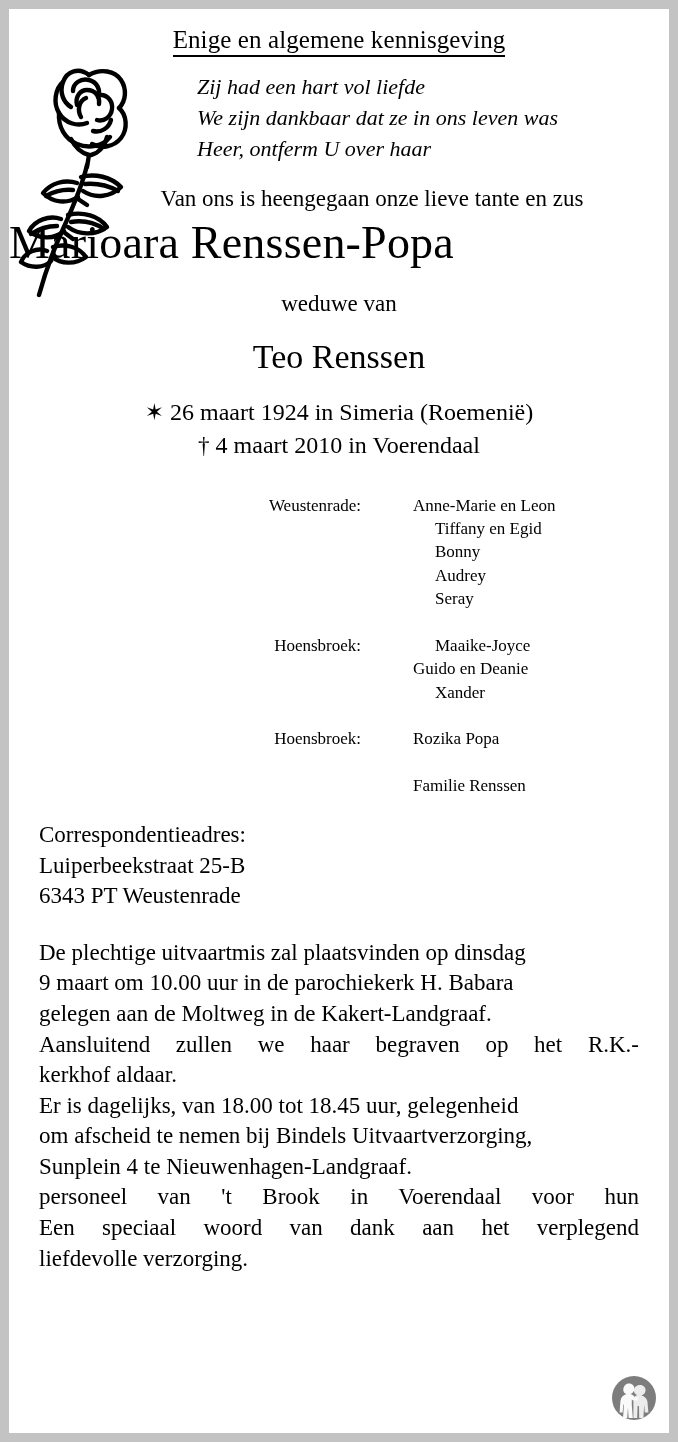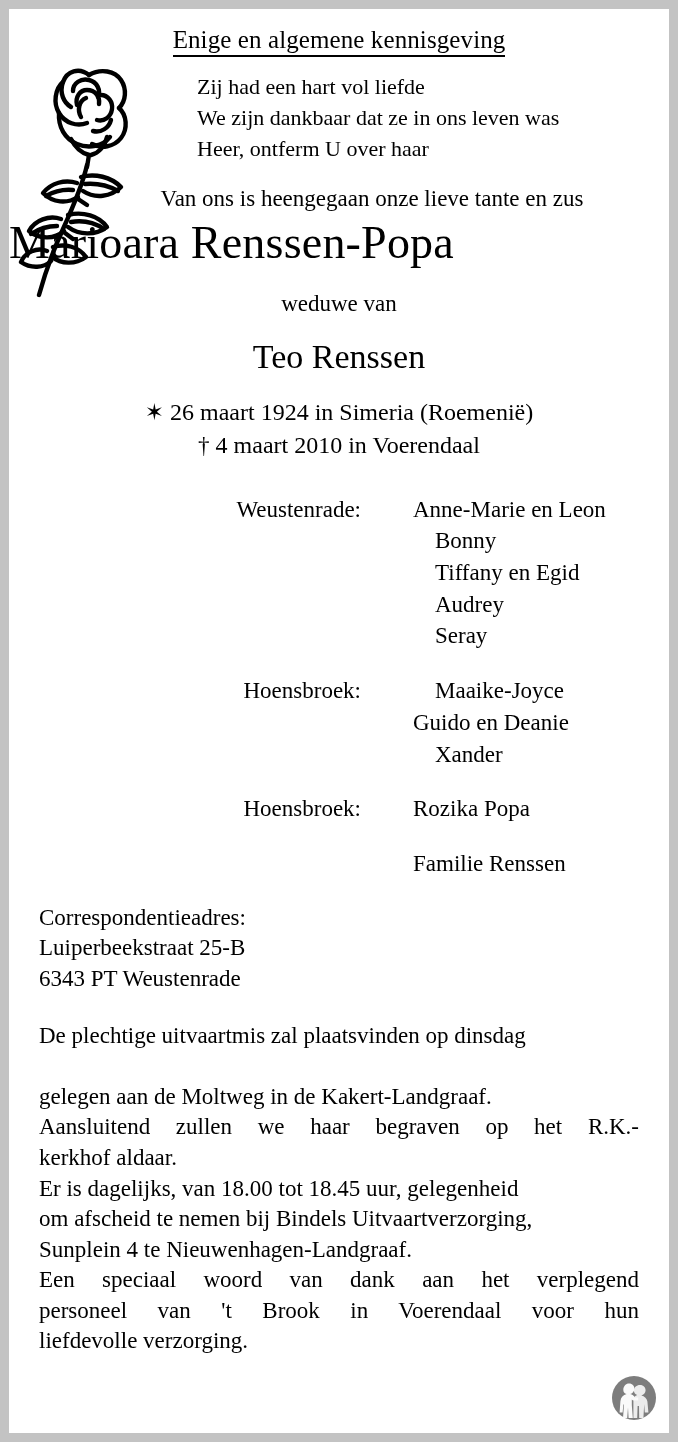--- a/index.html
+++ b/index.html
@@ -55,20 +55,21 @@
     top: 38px;
     width: 140px;
     height: 265px;
     pointer-events: none;
   }
 
   
   .verse {
     margin: 14px 12px 0 0;
     padding-left: 188px;
+    font-style: italic;
     font-size: 22px;
     line-height: 1.42;
     text-align: left;
   }
   .verse-line { white-space: nowrap; }
 
   
   .announce {
     text-align: center;
     font-size: 23px;
@@ -103,21 +104,21 @@
     text-align: center;
     font-size: 24px;
     line-height: 1.37;
     margin-top: 20px;
   }
   .sym { font-size: 23px; }
 
   
   .family {
     margin-top: 32px;
-    font-size: 23px;
+    font-size: 17px;
     line-height: 1.38;
   }
   .fam-group {
     display: flex;
     margin-bottom: 23px;
   }
   .fam-place {
     width: 372px;
     text-align: right;
     padding-right: 20px;
@@ -231,22 +232,22 @@
         <span>4 maart 2010 in Voerendaal</span>
       </div>
     </div>
 
     <div class="family">
 
       <div class="fam-group">
         <div class="fam-place">Weustenrade:</div>
         <div class="fam-names">
           <div class="fam-name">Anne-Marie en Leon</div>
+          <div class="fam-name indent">Tiffany en Egid</div>
           <div class="fam-name indent">Bonny</div>
-          <div class="fam-name indent">Tiffany en Egid</div>
           <div class="fam-name indent">Audrey</div>
           <div class="fam-name indent">Seray</div>
         </div>
       </div>
 
       <div class="fam-group">
         <div class="fam-place">Hoensbroek:</div>
         <div class="fam-names">
           <div class="fam-name indent">Maaike-Joyce</div>
           <div class="fam-name">Guido en Deanie</div>
@@ -272,35 +273,35 @@
 
     <div class="correspondence">
       <div class="addr-line">Correspondentieadres:</div>
       <div class="addr-line">Luiperbeekstraat 25-B</div>
       <div class="addr-line">6343 PT Weustenrade</div>
     </div>
 
     <div class="body-text">
       <p class="para">
         <span class="nowrapline">De plechtige uitvaartmis zal plaatsvinden op dinsdag</span><br>
-        <br>
+        <span class="nowrapline">9 maart om 10.00 uur in de parochiekerk H. Babara</span><br>
         <span class="nowrapline">gelegen aan de Moltweg in de Kakert-Landgraaf.</span>
       </p>
       <p class="para">
         <span class="nowrapline" style="display:block;text-align:justify;text-align-last:justify;white-space:normal;">Aansluitend zullen we haar begraven op het R.K.-</span>
         <span class="nowrapline">kerkhof aldaar.</span>
       </p>
       <p class="para">
         <span class="nowrapline">Er is dagelijks, van 18.00 tot 18.45 uur, gelegenheid</span><br>
         <span class="nowrapline">om afscheid te nemen bij Bindels Uitvaartverzorging,</span><br>
         <span class="nowrapline">Sunplein 4 te Nieuwenhagen-Landgraaf.</span>
       </p>
       <p class="para">
+        <span class="nowrapline" style="display:block;text-align:justify;text-align-last:justify;white-space:normal;">personeel van 't Brook in Voerendaal voor hun</span>
         <span class="nowrapline" style="display:block;text-align:justify;text-align-last:justify;white-space:normal;">Een speciaal woord van dank aan het verplegend</span>
-        <span class="nowrapline" style="display:block;text-align:justify;text-align-last:justify;white-space:normal;">personeel van 't Brook in Voerendaal voor hun</span>
         <span class="nowrapline">liefdevolle verzorging.</span>
       </p>
     </div>
 
     <div class="logo-badge">
       <svg viewBox="0 0 48 48" width="48" height="48" aria-hidden="true">
         <circle cx="24" cy="24" r="22" fill="#7d7d7d"></circle>
 
         <path d="M30 11 C33.6 11 35.8 13.6 35.6 16.6 C35.4 19.3 33.6 21.2 31.3 21.4
                  C34.6 22.2 37 24.4 37.4 27.6 L38.4 38.5 L34.8 38.5 L34.2 30.2

